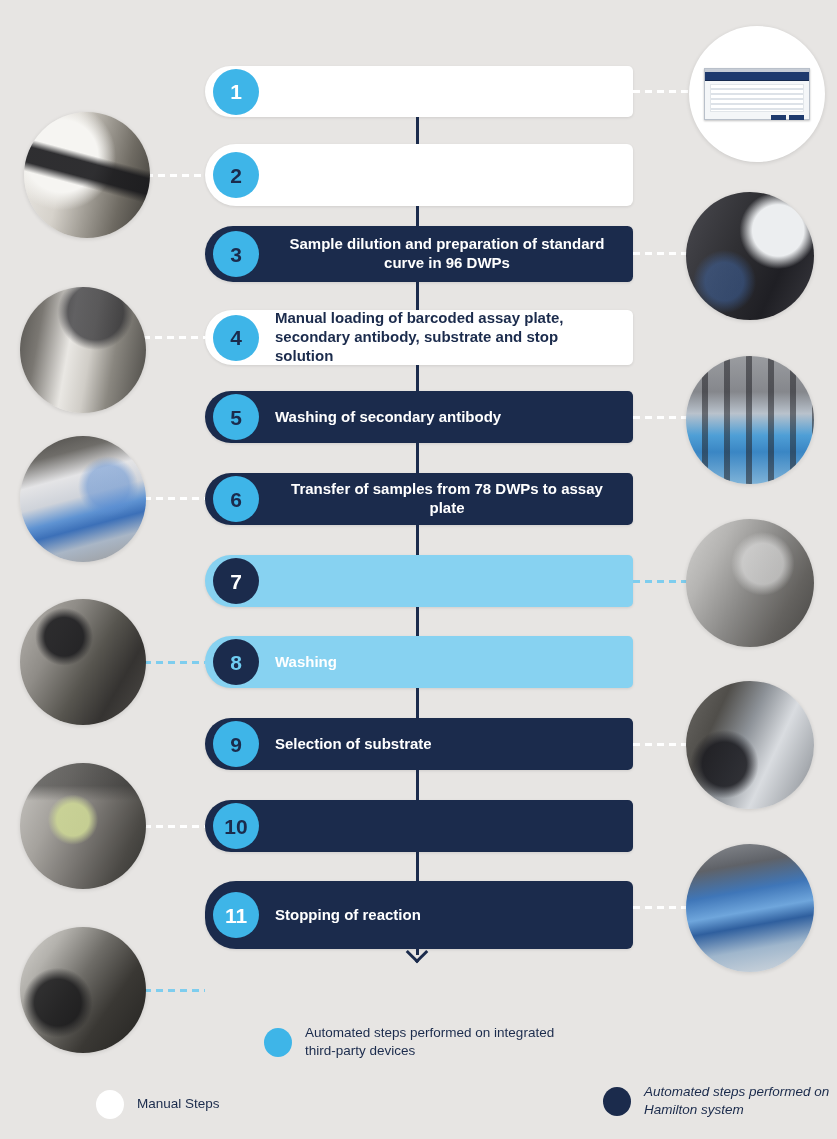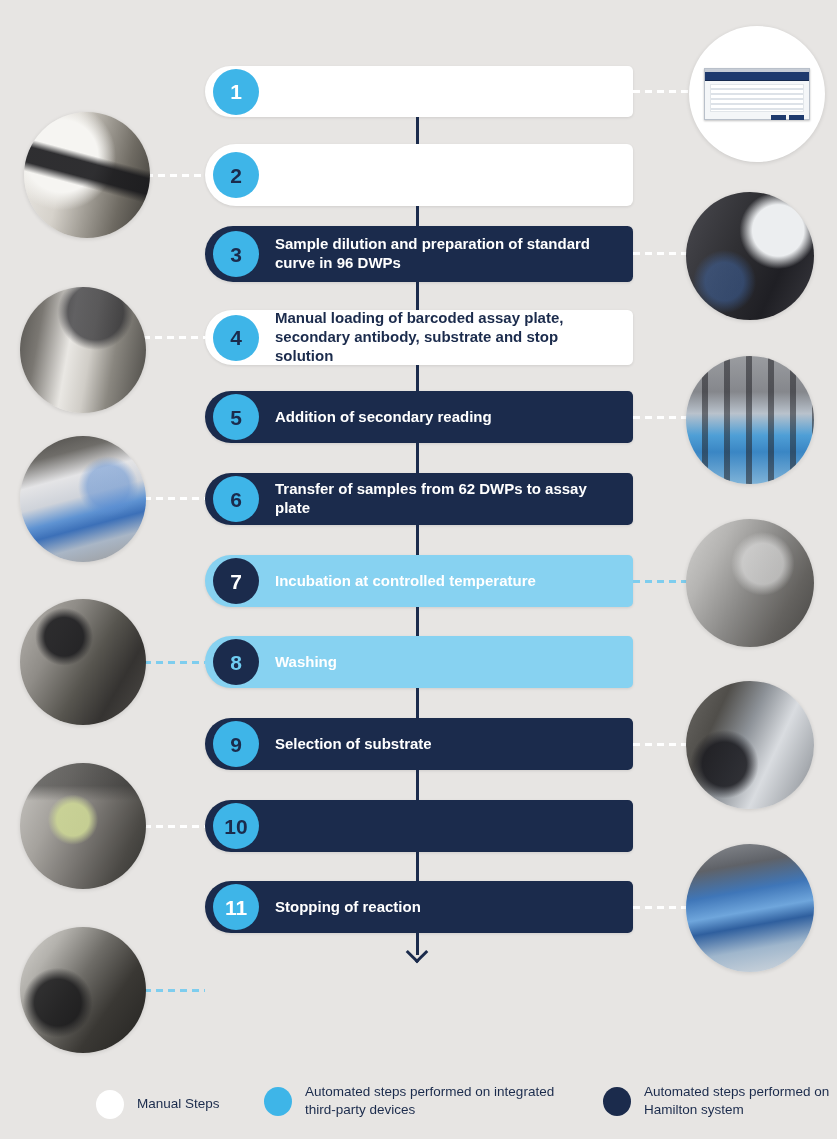--- a/index.html
+++ b/index.html
@@ -15,21 +15,21 @@
   .bar .num{flex:0 0 auto;width:46px;height:46px;margin-left:8px;border-radius:50%;
             display:flex;align-items:center;justify-content:center;
             font-weight:bold;font-size:21px;line-height:1;}
   .num.cyan{background:#3eb5e8;}
   .num.navyc{background:#1b2b4c;}
   .numtxt-white{color:#ffffff;}
   .numtxt-navy{color:#1b2b4c;}
   .numtxt-cyan{color:#6fcdf2;}
   .bar .label{margin-left:16px;padding-right:14px;font-weight:bold;font-size:15px;line-height:1.25;}
   .bar.white .label{color:#1b2b4c;}
-  .bar.navy .label,.bar.blue .label{color:#ffffff;}
+  .bar.navy .label,.bar.blue .label{color:#ffffff;text-align:center;}
 
   
   .vline{position:absolute;left:416px;width:3px;background:#1b2b4c;}
   .chevron{position:absolute;left:409px;top:944px;width:13px;height:13px;
            border-right:3px solid #1b2b4c;border-bottom:3px solid #1b2b4c;
            transform:rotate(45deg);}
   .dash{position:absolute;height:3px;
         background-image:repeating-linear-gradient(90deg,#ffffff 0 7px,transparent 7px 12px);}
   .dash.bluedash{background-image:repeating-linear-gradient(90deg,#7ecdee 0 7px,transparent 7px 12px);}
 
@@ -106,42 +106,41 @@
   <div class="bar navy" style="top:226px;height:56px;">
     <div class="num cyan numtxt-navy">3</div>
     <div class="label">Sample dilution and preparation of standard curve in 96 DWPs</div>
   </div>
   <div class="bar white" style="top:310px;height:55px;">
     <div class="num cyan numtxt-navy">4</div>
     <div class="label">Manual loading of barcoded assay plate, secondary antibody, substrate and stop solution</div>
   </div>
   <div class="bar navy" style="top:391px;height:52px;">
     <div class="num cyan numtxt-navy">5</div>
-    <div class="label">Addition of secondary reading</div>
+    <div class="label">Washing of secondary antibody</div>
   </div>
   <div class="bar navy" style="top:473px;height:52px;">
     <div class="num cyan numtxt-navy">6</div>
-    <div class="label">Transfer of samples from 62 DWPs to assay plate</div>
+    <div class="label">Transfer of samples from 78 DWPs to assay plate</div>
   </div>
   <div class="bar blue" style="top:555px;height:52px;">
     <div class="num navyc numtxt-white">7</div>
-    <div class="label">Incubation at controlled temperature</div>
   </div>
   <div class="bar blue" style="top:636px;height:52px;">
     <div class="num navyc numtxt-cyan">8</div>
     <div class="label">Washing</div>
   </div>
   <div class="bar navy" style="top:718px;height:52px;">
     <div class="num cyan numtxt-navy">9</div>
     <div class="label">Selection of substrate</div>
   </div>
   <div class="bar navy" style="top:800px;height:52px;">
     <div class="num cyan numtxt-navy">10</div>
   </div>
-  <div class="bar navy" style="top:881px;height:52px;">
+  <div class="bar navy" style="top:881px;height:68px;">
     <div class="num cyan numtxt-white">11</div>
     <div class="label">Stopping of reaction</div>
   </div>
 
   <div class="vline" style="top:117px;height:27px;"></div>
   <div class="vline" style="top:206px;height:20px;"></div>
   <div class="vline" style="top:282px;height:28px;"></div>
   <div class="vline" style="top:365px;height:26px;"></div>
   <div class="vline" style="top:443px;height:30px;"></div>
   <div class="vline" style="top:525px;height:30px;"></div>
@@ -186,22 +185,22 @@
   <div class="photo d128 ph-tubes" style="left:686px;top:192px;"></div>
   <div class="photo d128 ph-pipette" style="left:686px;top:356px;"></div>
   <div class="photo d128 ph-incubator" style="left:686px;top:519px;"></div>
   <div class="photo d128 ph-deck2" style="left:686px;top:681px;"></div>
   <div class="photo d128 ph-racks" style="left:686px;top:844px;"></div>
 
   <div class="legend-item" style="left:96px;top:1090px;width:190px;">
     <div class="legend-dot" style="background:#ffffff;"></div>
     <div class="legend-label">Manual Steps</div>
   </div>
-  <div class="legend-item" style="left:264px;top:1083px;width:300px;">
+  <div class="legend-item" style="left:264px;top:1024px;width:300px;">
     <div class="legend-dot" style="background:#3eb5e8;"></div>
     <div class="legend-label">Automated steps performed on integrated third-party devices</div>
   </div>
-  <div class="legend-item" style="left:603px;top:1083px;width:230px;">
+  <div class="legend-item" style="left:603px;top:1083px;width:230px;font-style:italic;">
     <div class="legend-dot" style="background:#1b2b4c;"></div>
     <div class="legend-label">Automated steps performed on Hamilton system</div>
   </div>
 
 </div>
 
 </body></html>

